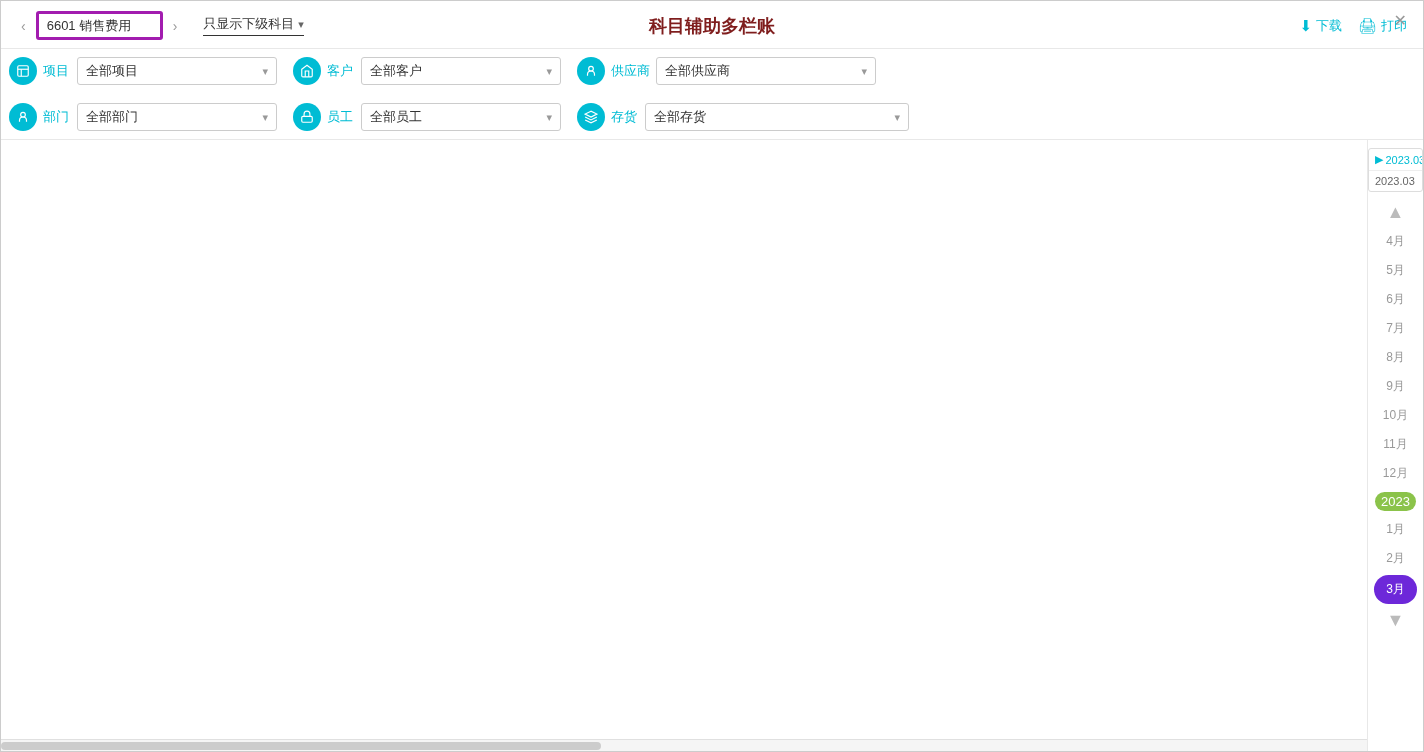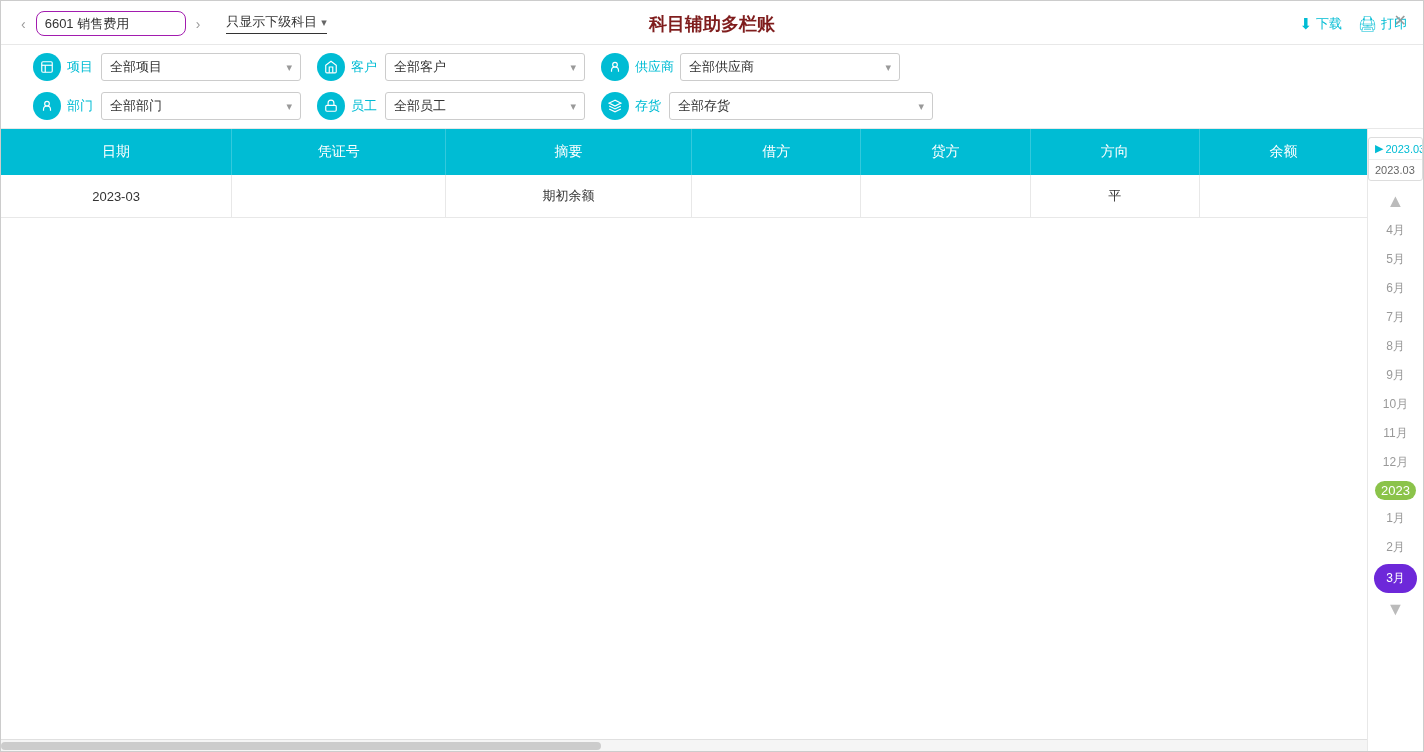--- a/index.html
+++ b/index.html
@@ -36,25 +36,25 @@
     }
     .nav-btn {
       cursor: pointer;
       color: #999;
       font-size: 14px;
       background: none;
       border: none;
       padding: 2px 4px;
     }
     .account-code-input {
-      border: 1px solid #a21caf;
-      border-radius: 8px;
+      border: 3px solid #a21caf;
+      border-radius: 3px;
       padding: 4px 8px;
       font-size: 13px;
-      width: 150px;
+      width: 127px;
       color: #333;
     }
     .dropdown-filter {
       display: flex;
       align-items: center;
       gap: 4px;
       margin-left: 16px;
       cursor: pointer;
       color: #333;
       font-size: 13px;
@@ -93,24 +93,24 @@
       color: #999;
       font-size: 16px;
       background: none;
       border: none;
       position: absolute;
       top: 10px;
       right: 16px;
     }
     
     .filter-area {
-      padding: 8px 32px;
+      padding: 8px 8px;
       display: flex;
       flex-direction: column;
-      gap: 11px;
+      gap: 18px;
       background: #fff;
       border-bottom: 1px solid #e8e8e8;
     }
     .filter-row {
       display: flex;
       align-items: center;
       gap: 16px;
     }
     .filter-item {
       display: flex;
@@ -372,44 +372,20 @@
         <div class="filter-select" style="width:264px;">
           <span>全部存货</span>
           <span class="arrow">▾</span>
         </div>
       </div>
     </div>
   </div>
 
   <div class="table-area">
     <div class="main-content">
-      <table class="data-table">
-        <thead>
-          <tr>
-            <th>日期</th>
-            <th>凭证号</th>
-            <th>摘要</th>
-            <th>借方</th>
-            <th>贷方</th>
-            <th>方向</th>
-            <th>余额</th>
-          </tr>
-        </thead>
-        <tbody id="table-body">
-          <tr>
-            <td>2023-03</td>
-            <td></td>
-            <td>期初余额</td>
-            <td></td>
-            <td></td>
-            <td>平</td>
-            <td></td>
-          </tr>
-        </tbody>
-      </table>
       <div style="flex:1;"></div>
       <div class="bottom-scrollbar">
         <div class="scrollbar-thumb"></div>
       </div>
     </div>
 
     <div class="right-sidebar">
 
       <div style="width:100%; background:#fff; border:1px solid #ddd; margin:4px 4px 0; border-radius:3px; overflow:hidden;">
         <div style="display:flex; align-items:center; padding:4px 6px; font-size:11px; color:#00bcd4; border-bottom:1px solid #eee; cursor:pointer;">

